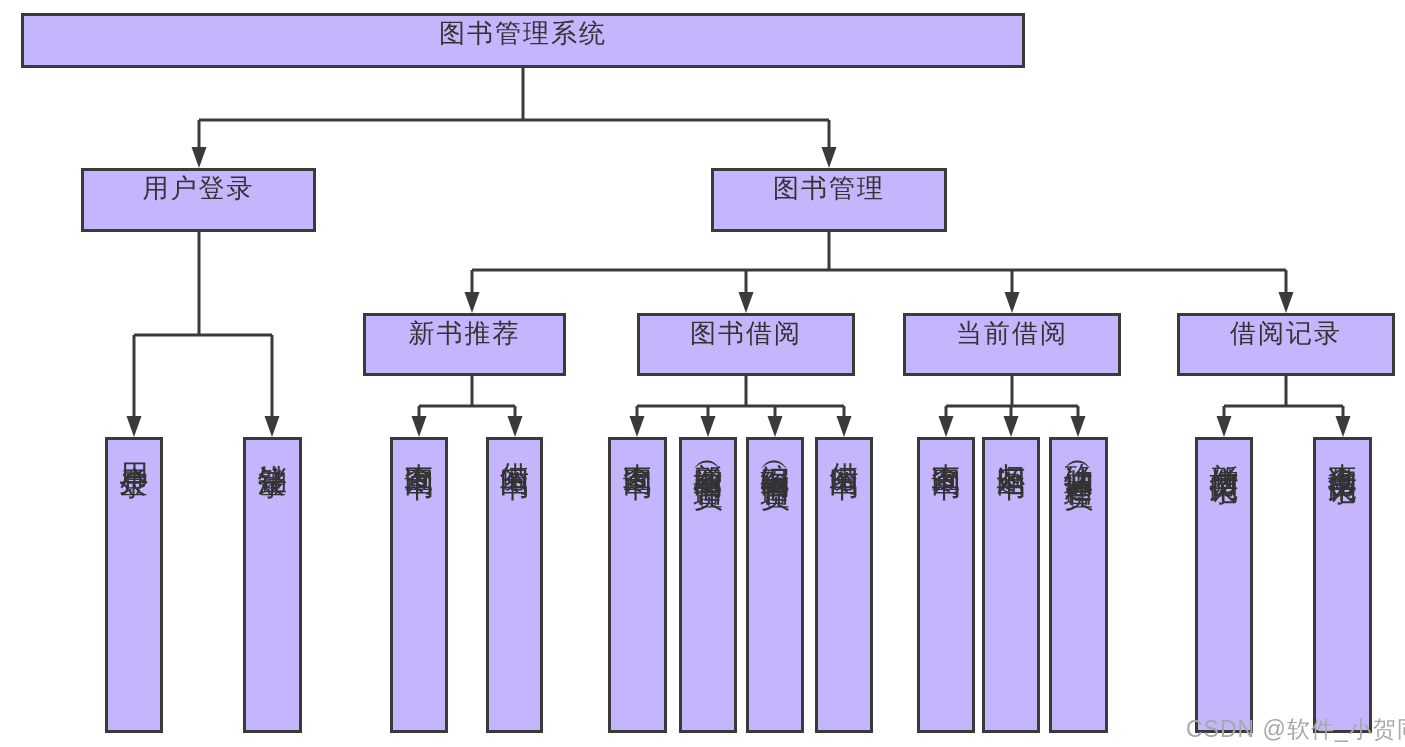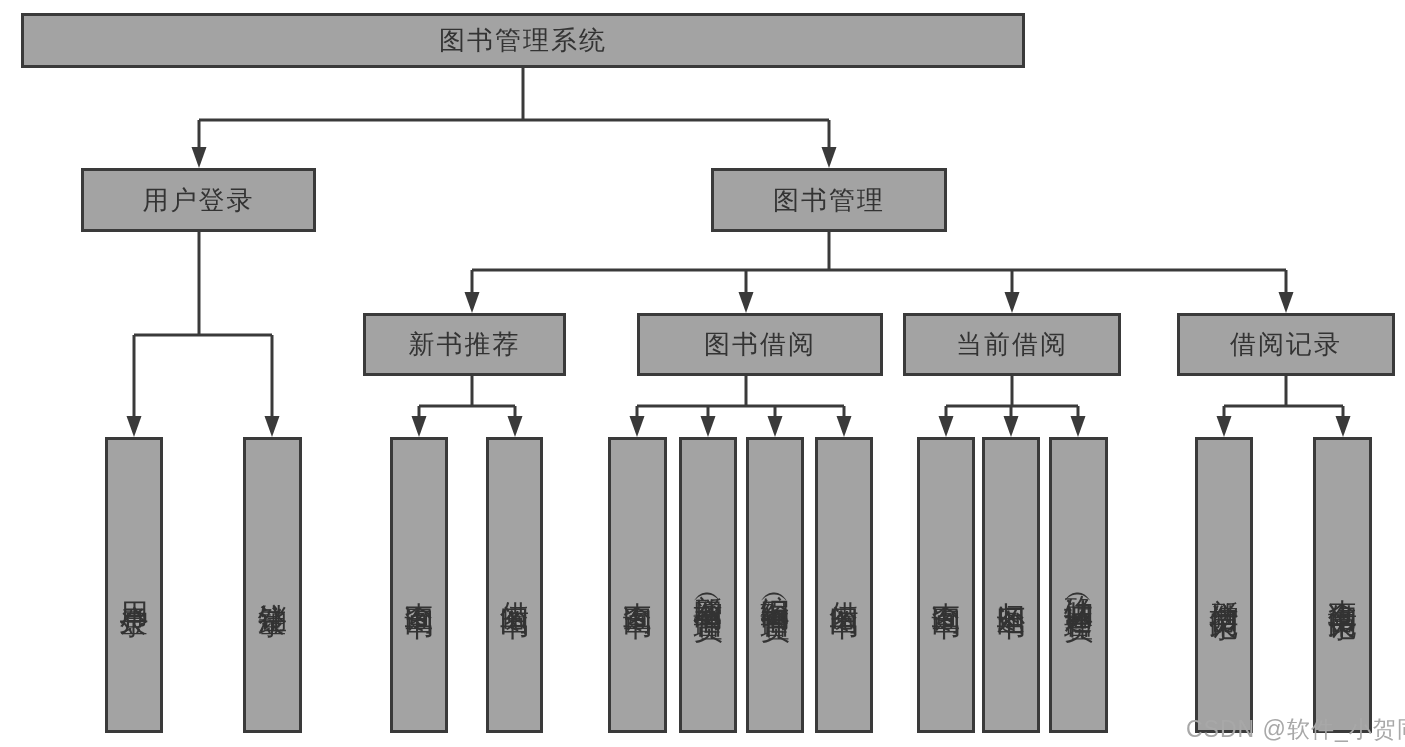--- a/index.html
+++ b/index.html
@@ -15,23 +15,23 @@
   .connectors {
     position: absolute;
     left: 0; top: 0;
     width: 1405px; height: 747px;
     z-index: 1;
   }
   .node {
     position: absolute;
     box-sizing: border-box;
     border: 3px solid #3a3a3a;
-    background: #a3a3a3;
+    background: #c4b5fd;
     display: flex;
-    align-items: center;
+    align-items: flex-start;
     justify-content: center;
     z-index: 2;
   }
   .hnode span {
     font-size: 26px;
     letter-spacing: 2px;
     white-space: nowrap;
   }
   .vnode span {
     writing-mode: vertical-rl;
@@ -137,21 +137,21 @@
   <div class="node hnode" style="left:81px; top:168px; width:235px; height:64px;">
     <span>用户登录</span>
   </div>
   <div class="node hnode" style="left:711px; top:168px; width:236px; height:64px;">
     <span>图书管理</span>
   </div>
 
   <div class="node hnode" style="left:363px; top:313px; width:203px; height:63px;">
     <span>新书推荐</span>
   </div>
-  <div class="node hnode" style="left:637px; top:313px; width:246px; height:63px;">
+  <div class="node hnode" style="left:637px; top:313px; width:218px; height:63px;">
     <span>图书借阅</span>
   </div>
   <div class="node hnode" style="left:903px; top:313px; width:218px; height:63px;">
     <span>当前借阅</span>
   </div>
   <div class="node hnode" style="left:1177px; top:313px; width:218px; height:63px;">
     <span>借阅记录</span>
   </div>
 
   <div class="node vnode" style="left:105px; top:437px; width:58px; height:296px;">

